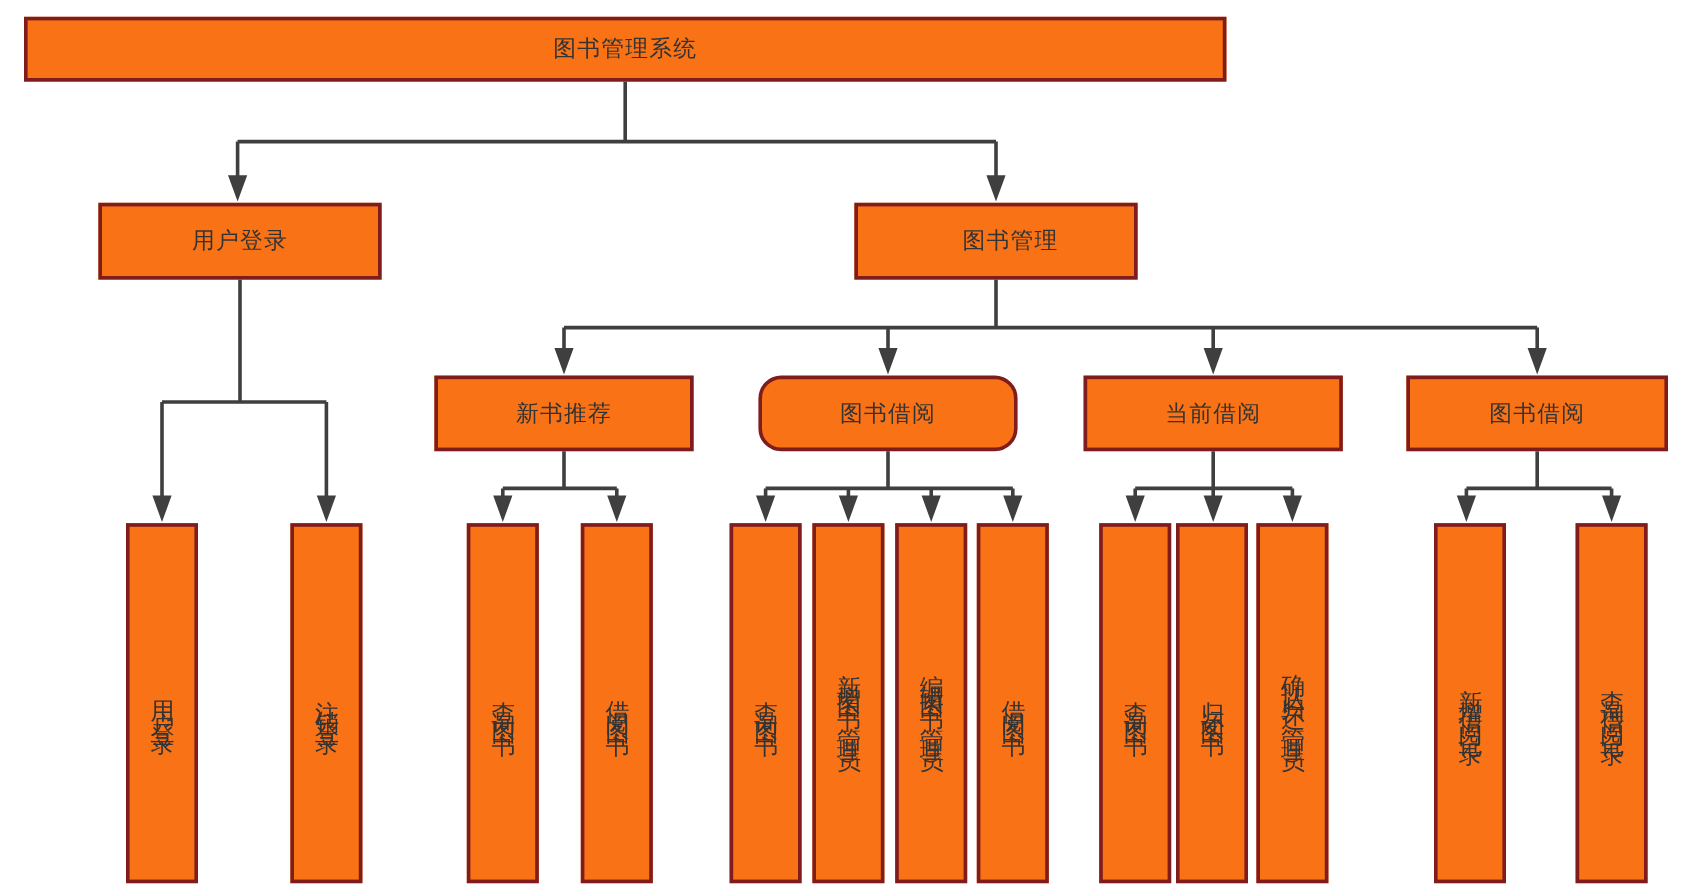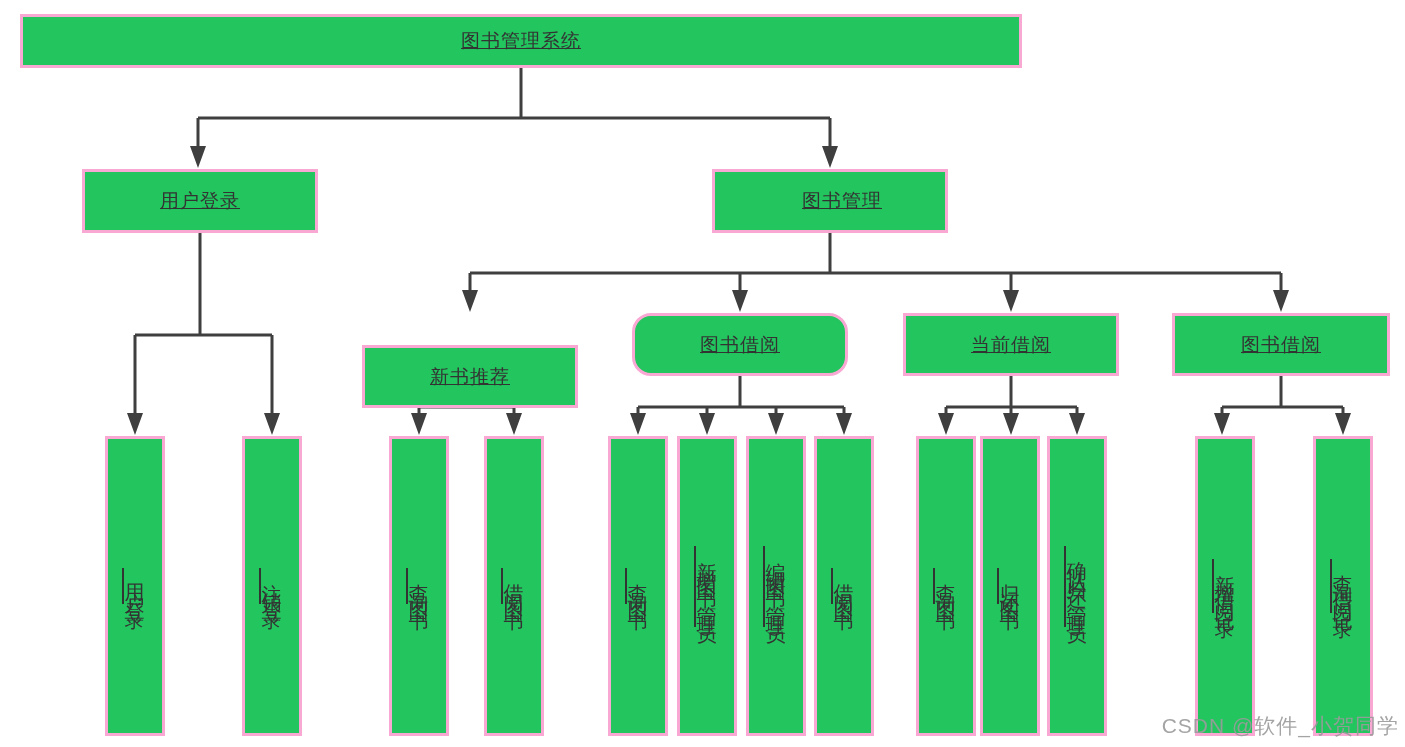--- a/index.html
+++ b/index.html
@@ -6,46 +6,45 @@
   body{
     width:1405px;height:747px;
     font-family:"Liberation Sans","DejaVu Sans",sans-serif;
     position:relative;overflow:hidden;
   }
   .canvas{position:relative;width:1405px;height:747px;background:#ffffff;}
   svg.connectors{position:absolute;left:0;top:0;pointer-events:none;}
   .node{
     position:absolute;
     box-sizing:border-box;
-    background:#22c55e;
-    border:3px solid #f9a8d4;
+    background:#f97316;
+    border:3px solid #7f1d1d;
     display:flex;align-items:center;justify-content:center;
     color:#333333;
     font-size:19px;
     letter-spacing:1px;
     z-index:2;
     white-space:nowrap;
-    text-decoration:underline;
   }
   .vnode{
     writing-mode:vertical-rl;
     text-orientation:mixed;
     font-size:20px;
     letter-spacing:9px;
     line-height:1;
     top:436px;width:60px;height:300px;
     white-space:normal;
   }
   
   .n-root{left:20px;top:14px;width:1002px;height:54px;}
   
   .n-login{left:82px;top:169px;width:236px;height:64px;}
   .n-mgmt{left:712px;top:169px;width:236px;height:64px;padding-left:24px;}
   
-  .n-l3a{left:362px;top:313px;width:216px;height:63px;margin-top:32px;}
+  .n-l3a{left:362px;top:313px;width:216px;height:63px;}
   .n-l3b{left:632px;top:313px;width:216px;height:63px;border-radius:19px;}
   .n-l3c{left:903px;top:313px;width:216px;height:63px;}
   .n-l3d{left:1172px;top:313px;width:218px;height:63px;}
   
   .v1{left:105px;}  .v2{left:242px;}
   .v3{left:389px;}  .v4{left:484px;}
   .v5{left:608px;}  .v6{left:677px;} .v7{left:746px;} .v8{left:814px;}
   .v9{left:916px;}  .v10{left:980px;} .v11{left:1047px;}
   .v12{left:1195px;} .v13{left:1313px;}
   .watermark{
@@ -121,15 +120,14 @@
   <div class="node vnode v5">查询图书</div>
   <div class="node vnode v6">新增图书（管理员）</div>
   <div class="node vnode v7">编辑图书（管理员）</div>
   <div class="node vnode v8">借阅图书</div>
   <div class="node vnode v9">查询图书</div>
   <div class="node vnode v10">归还图书</div>
   <div class="node vnode v11">确认归还（管理员）</div>
   <div class="node vnode v12">新增借阅记录</div>
   <div class="node vnode v13">查询借阅记录</div>
 
-  <div class="watermark">CSDN @软件_小贺同学</div>
 
 </div>
 
 </body></html>

